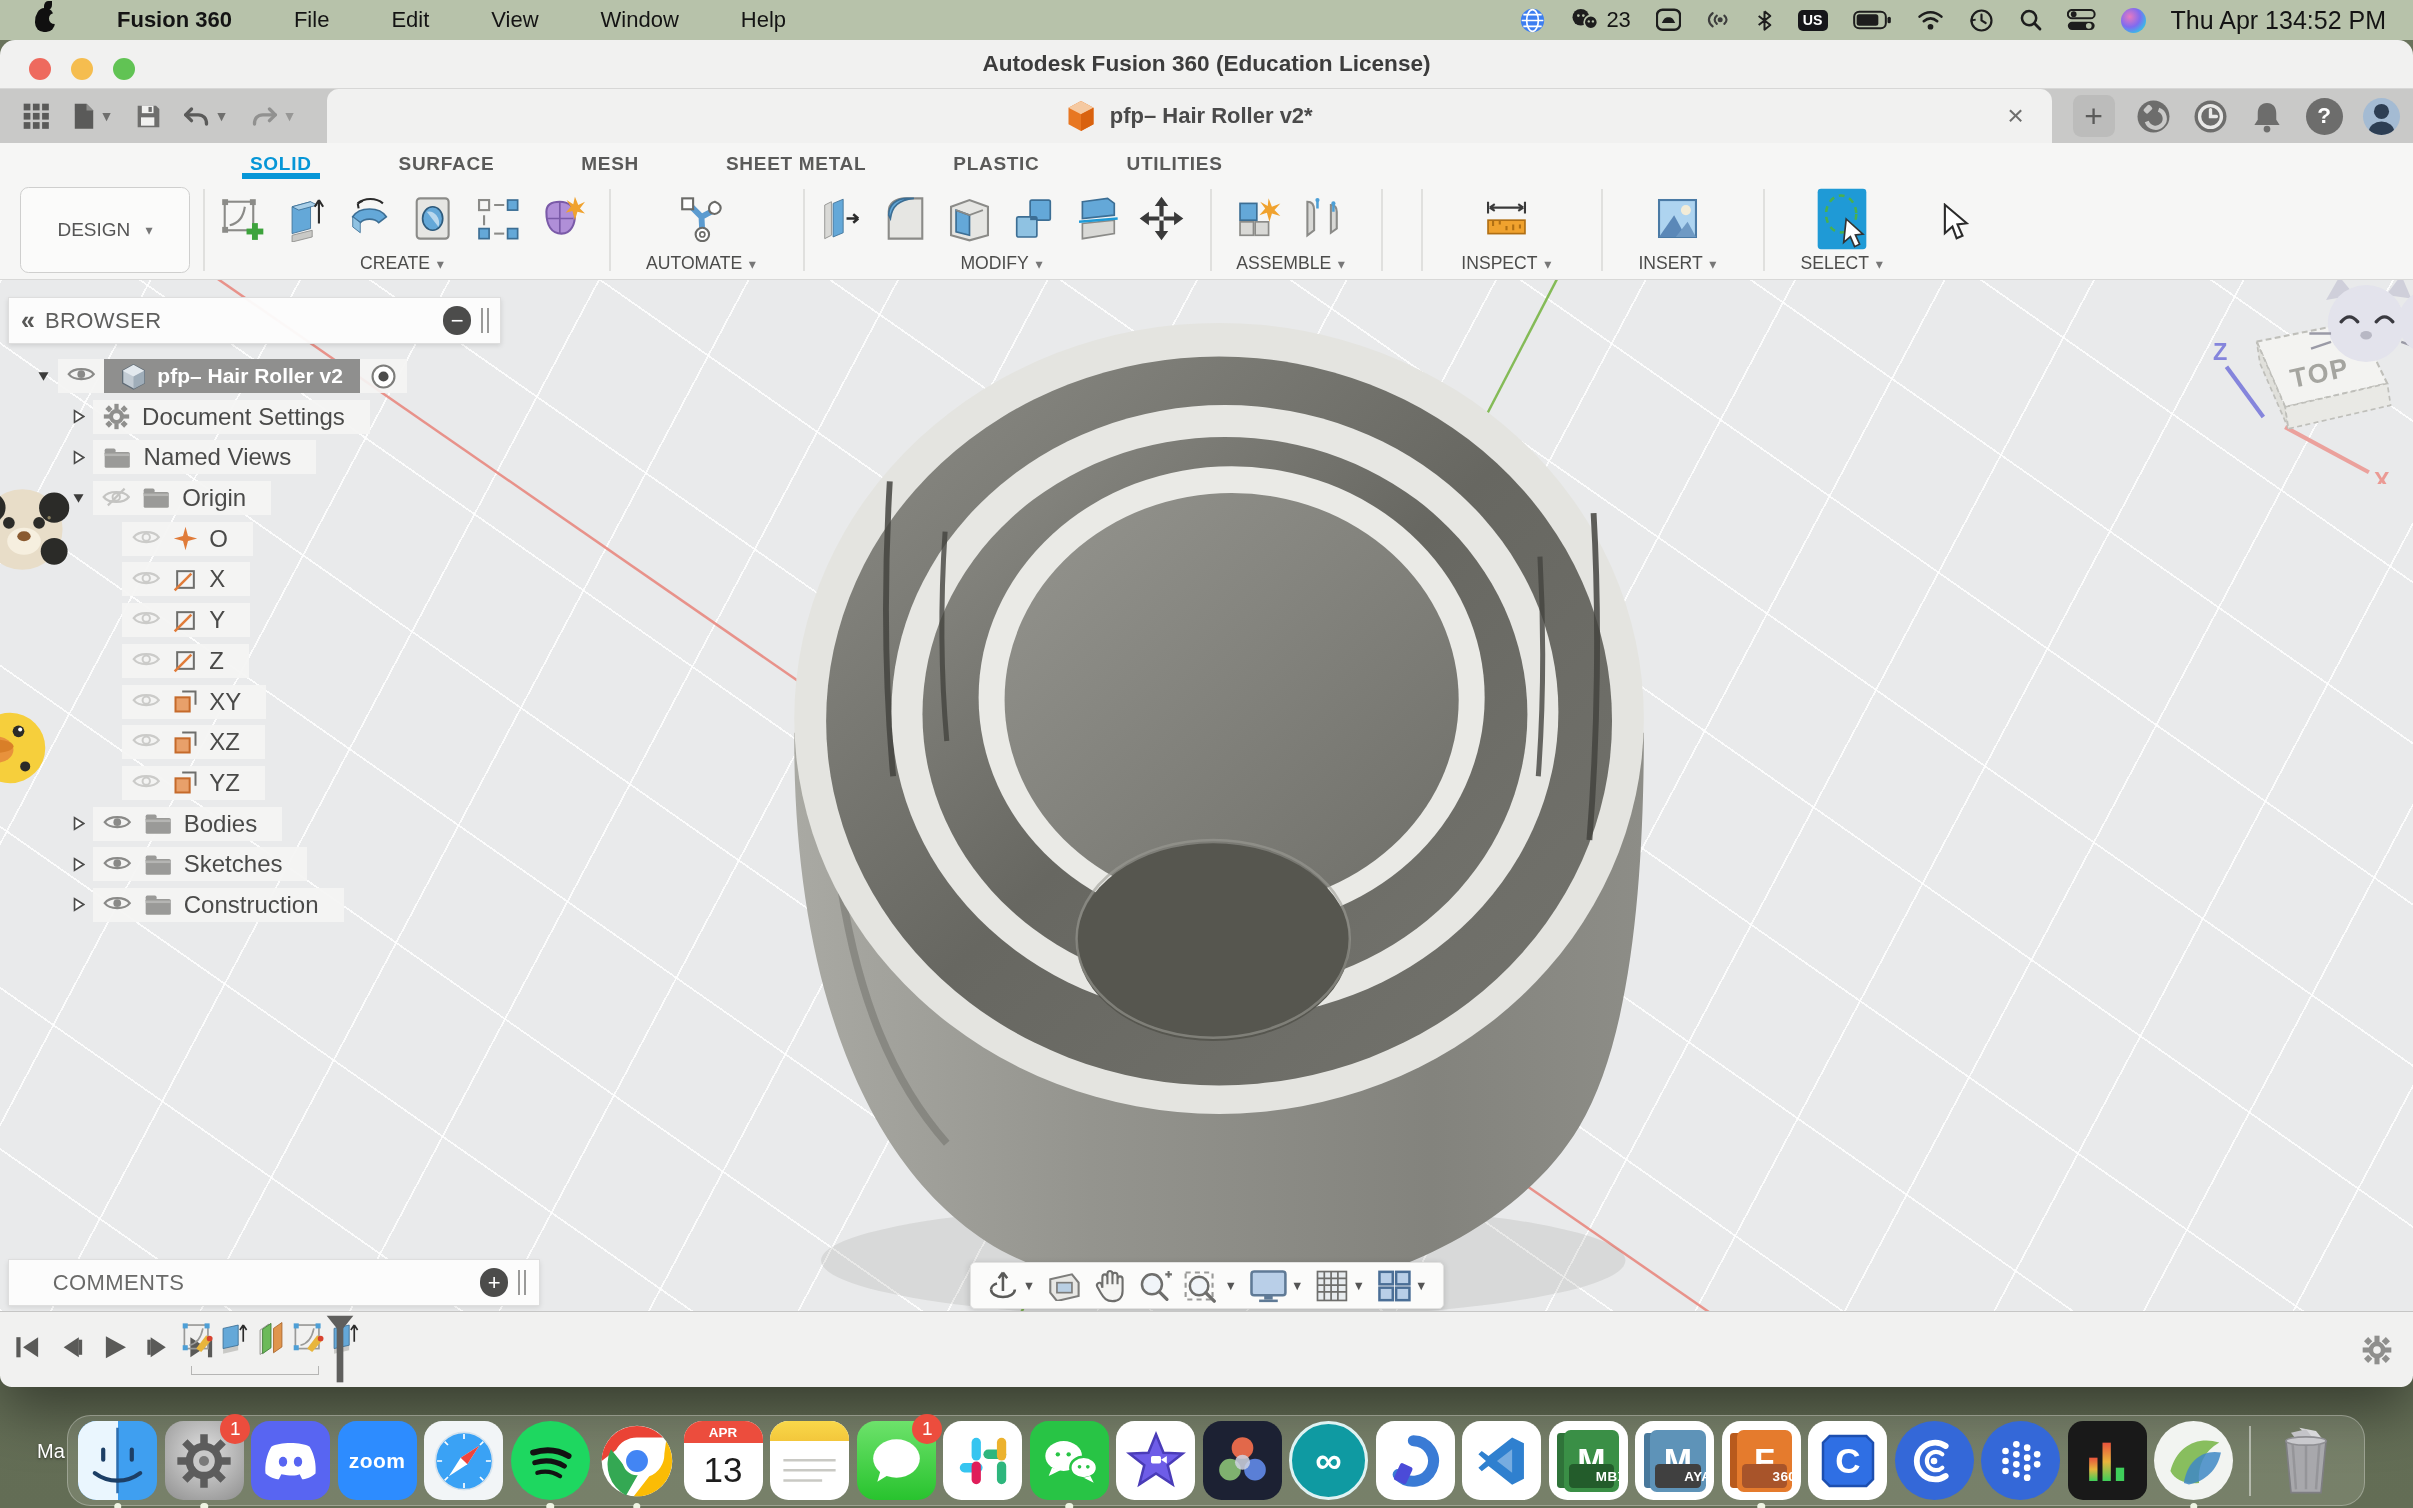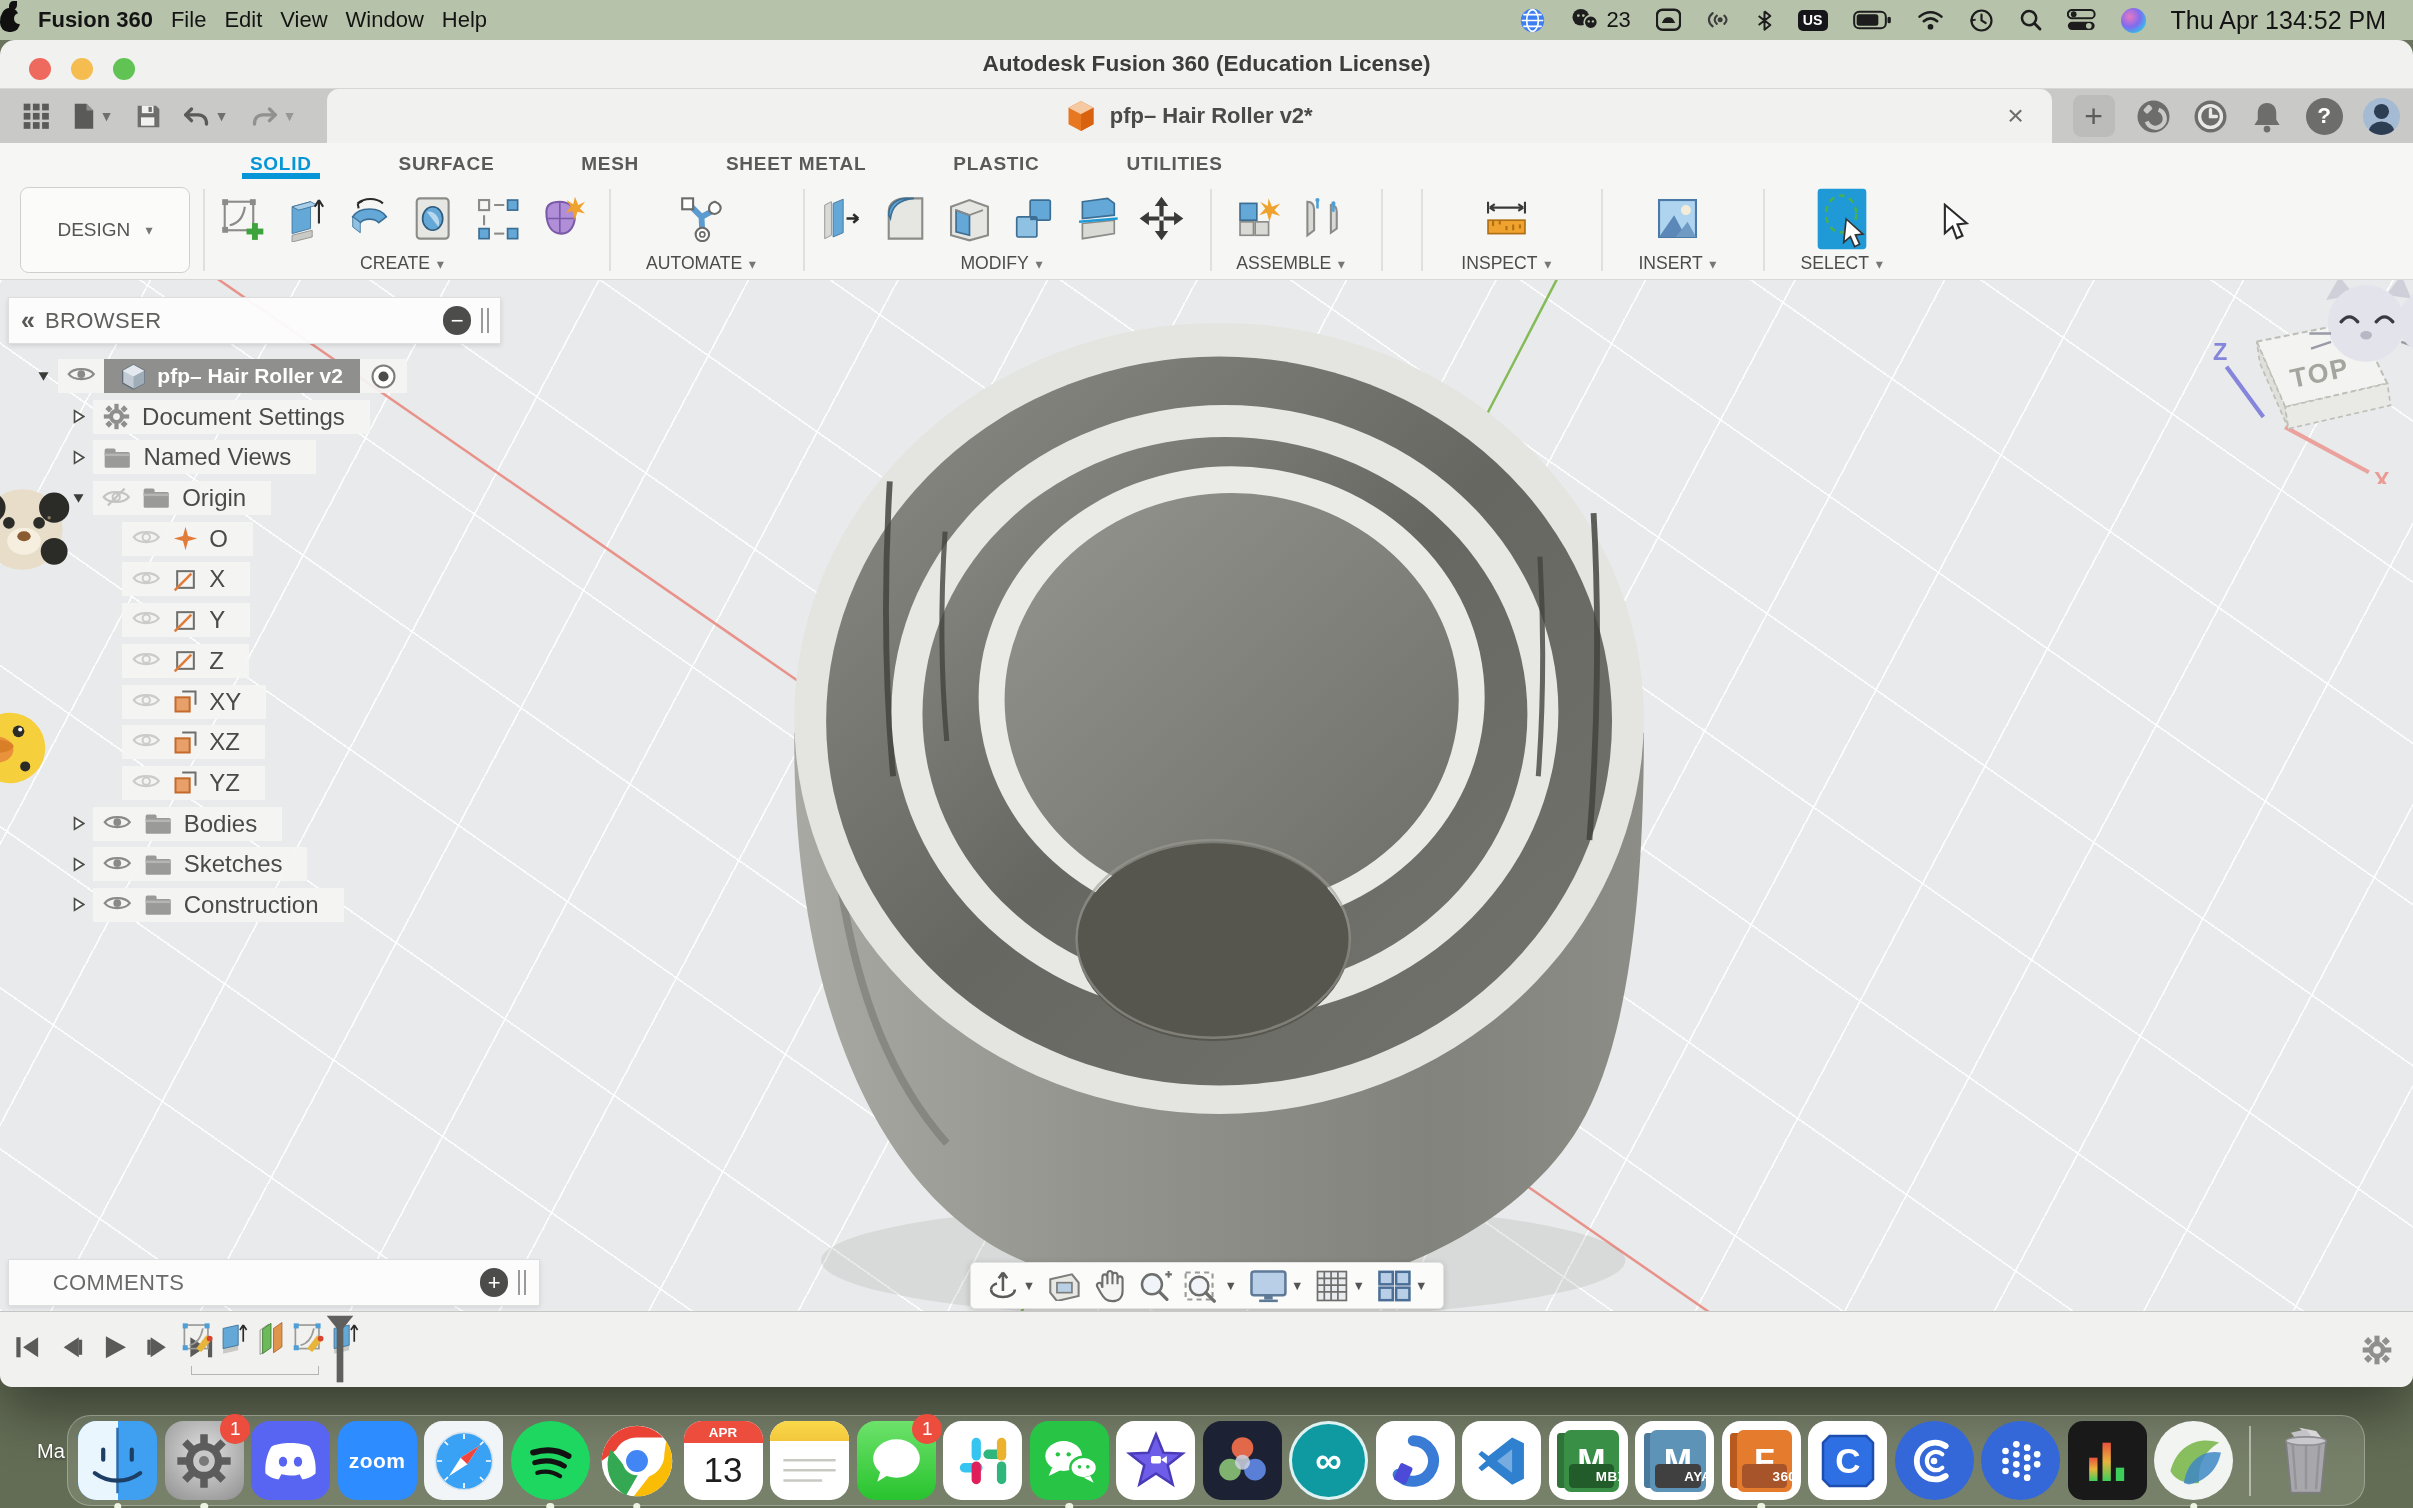--- a/index.html
+++ b/index.html
@@ -3,21 +3,21 @@
 <meta charset="utf-8">
 <style>
   html,body{margin:0;padding:0;background:#444;}
   #screen{position:relative;width:2413px;height:1508px;overflow:hidden;
     font-family:"Liberation Sans",sans-serif;background:linear-gradient(180deg,#707a62,#636d55);
     -webkit-font-smoothing:antialiased;}
   .ni{pointer-events:none}
   
   .menubar{position:absolute;top:0;left:0;right:0;height:40px;background:#b7c2aa;
     display:flex;align-items:center;font-size:22px;color:#141414;z-index:50;}
-  .mleft{display:flex;align-items:center;gap:18px;}
+  .mleft{display:flex;align-items:center;gap:62px;padding-left:35px;}
   .appname{font-weight:700;}
   .apple{width:20px;height:24px;background:#101010;border-radius:46% 46% 44% 44%/58% 58% 40% 40%;position:relative;}
   .apple:before{content:"";position:absolute;top:-6.7px;left:9.2px;width:7.5px;height:8.4px;background:#101010;border-radius:60% 0 60% 0;}
   .apple:after{content:"";position:absolute;top:5px;right:-5px;width:11px;height:11px;background:#b7c2aa;border-radius:50%;}
   .mstatus{margin-left:auto;display:flex;align-items:center;gap:25px;padding-right:27px;}
   .mstatus svg{display:block}
   .kbbadge{background:#16161a;color:#fff;font-size:14.2px;font-weight:700;border-radius:5px;padding:2.5px 5px;}
   .mtime{display:flex;gap:0;font-size:25px;}
   
   .window{position:absolute;top:40px;left:0;width:2413px;height:1344px;z-index:10;

